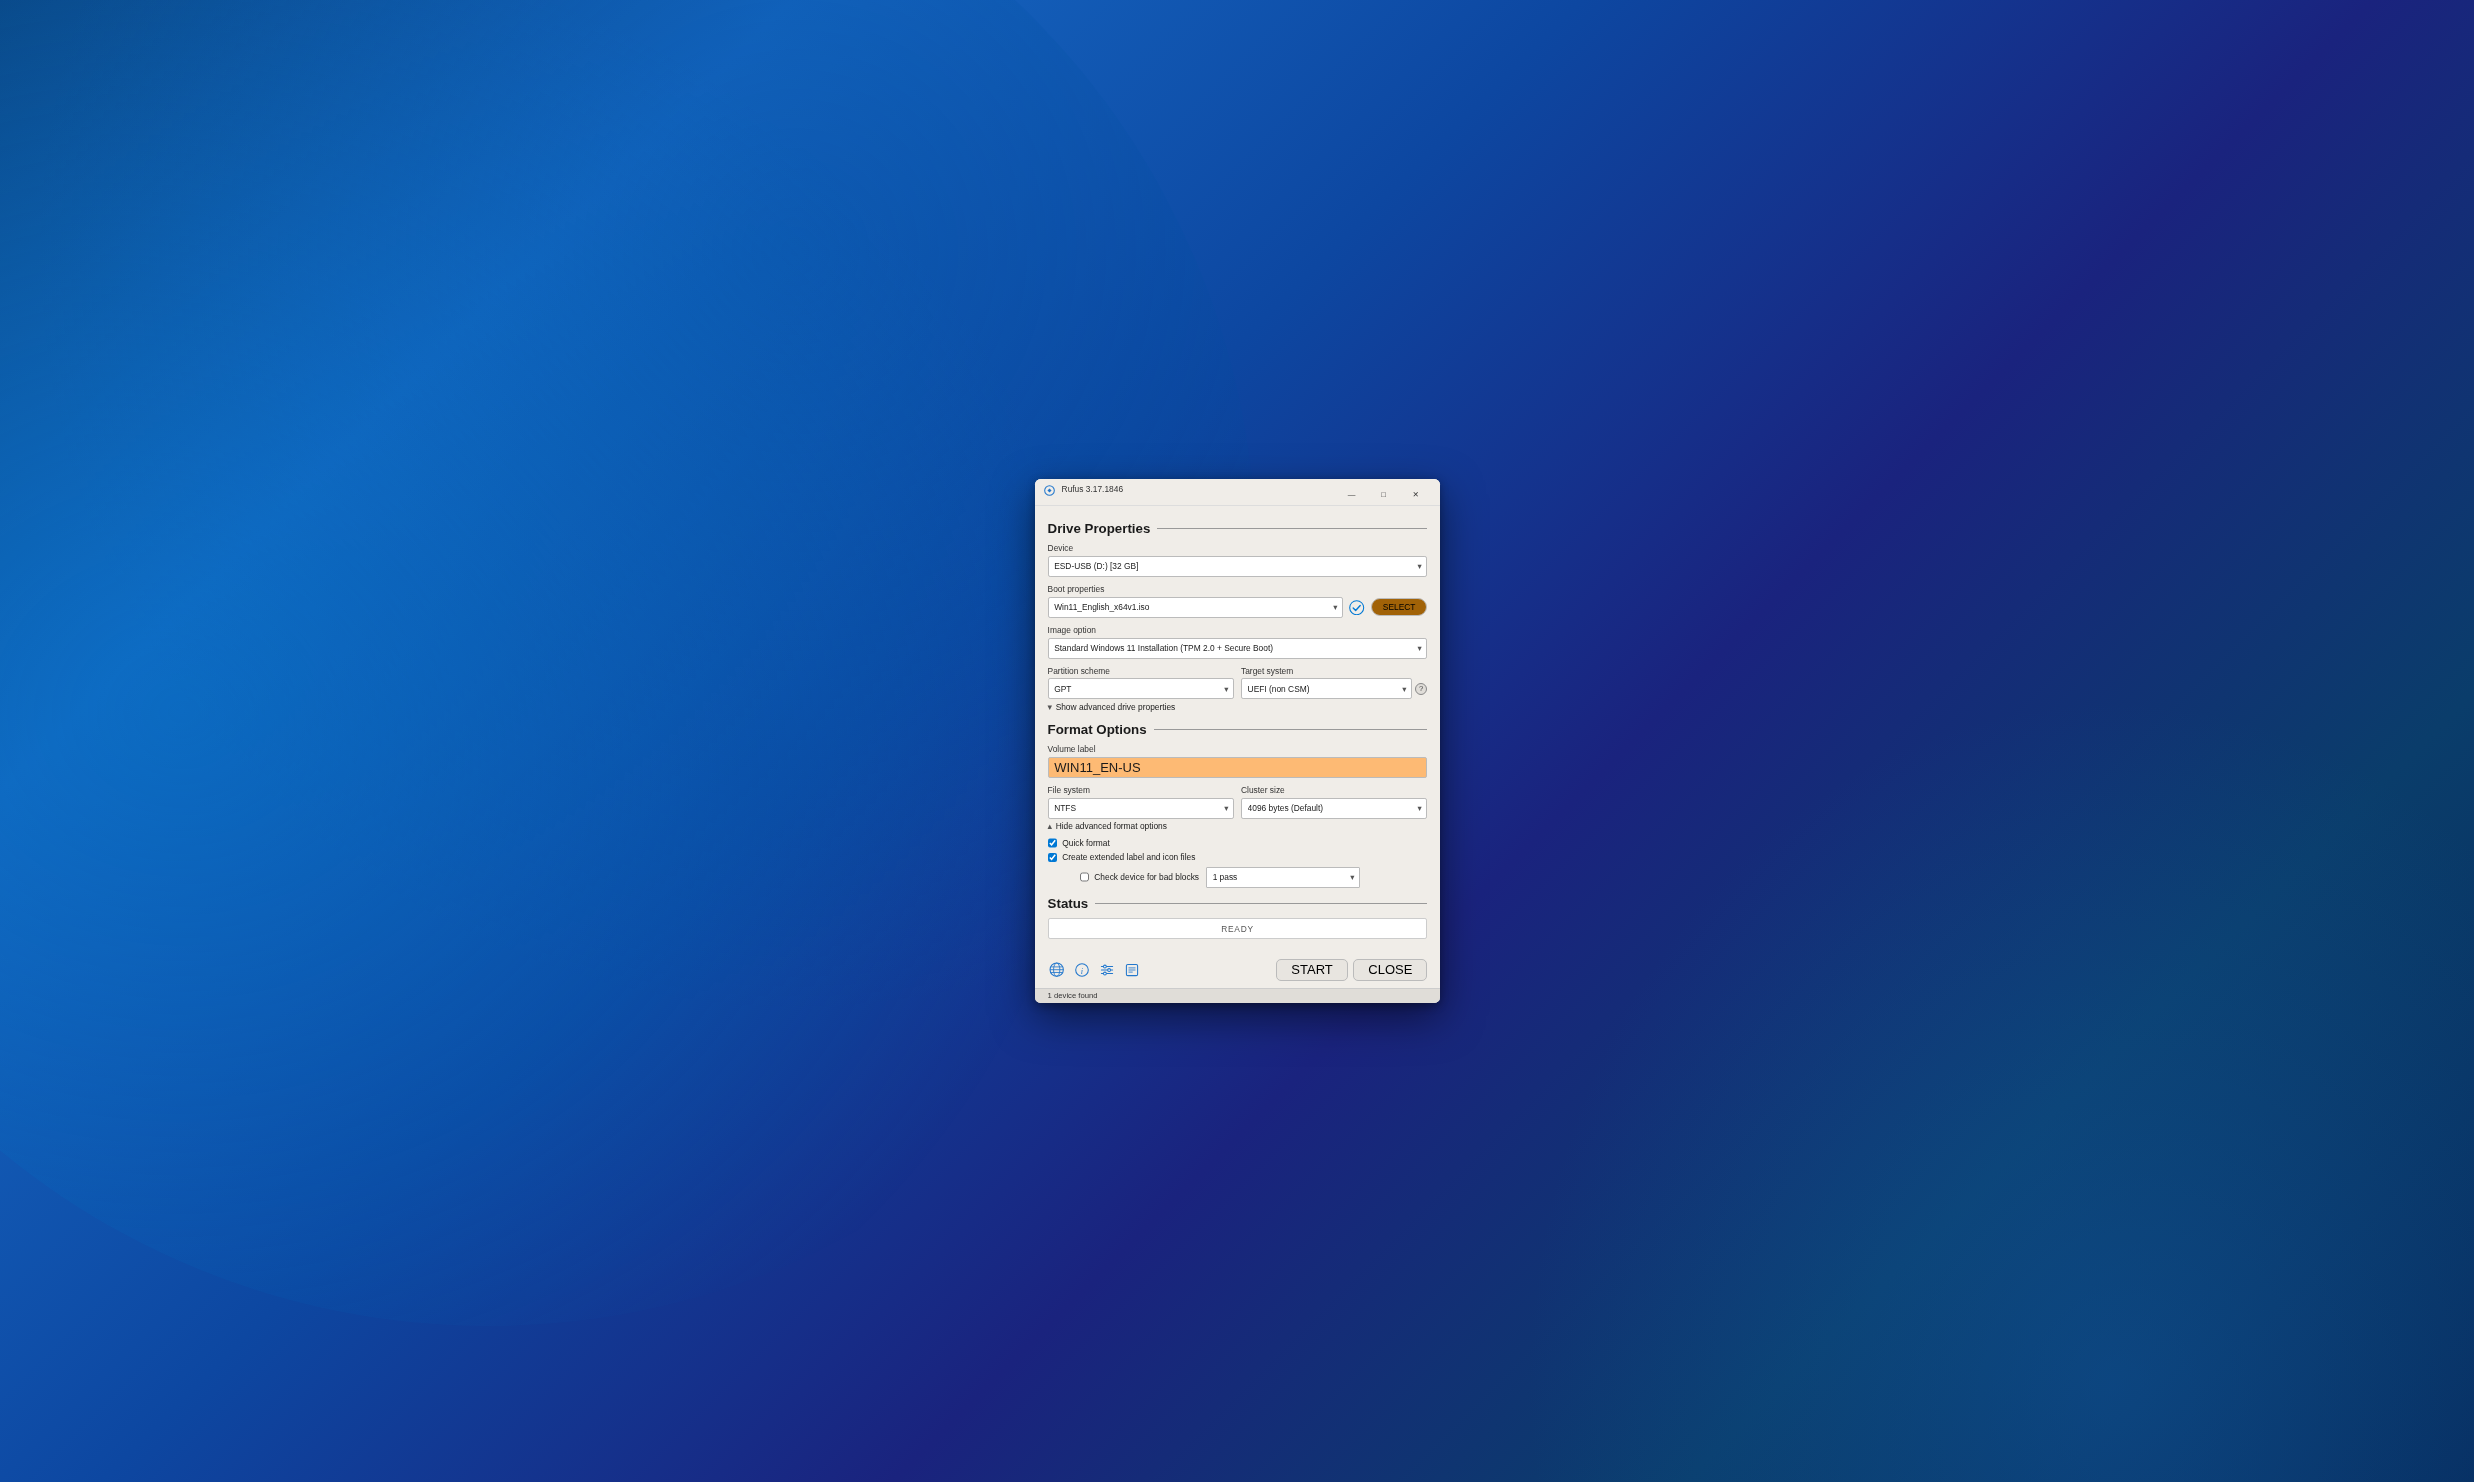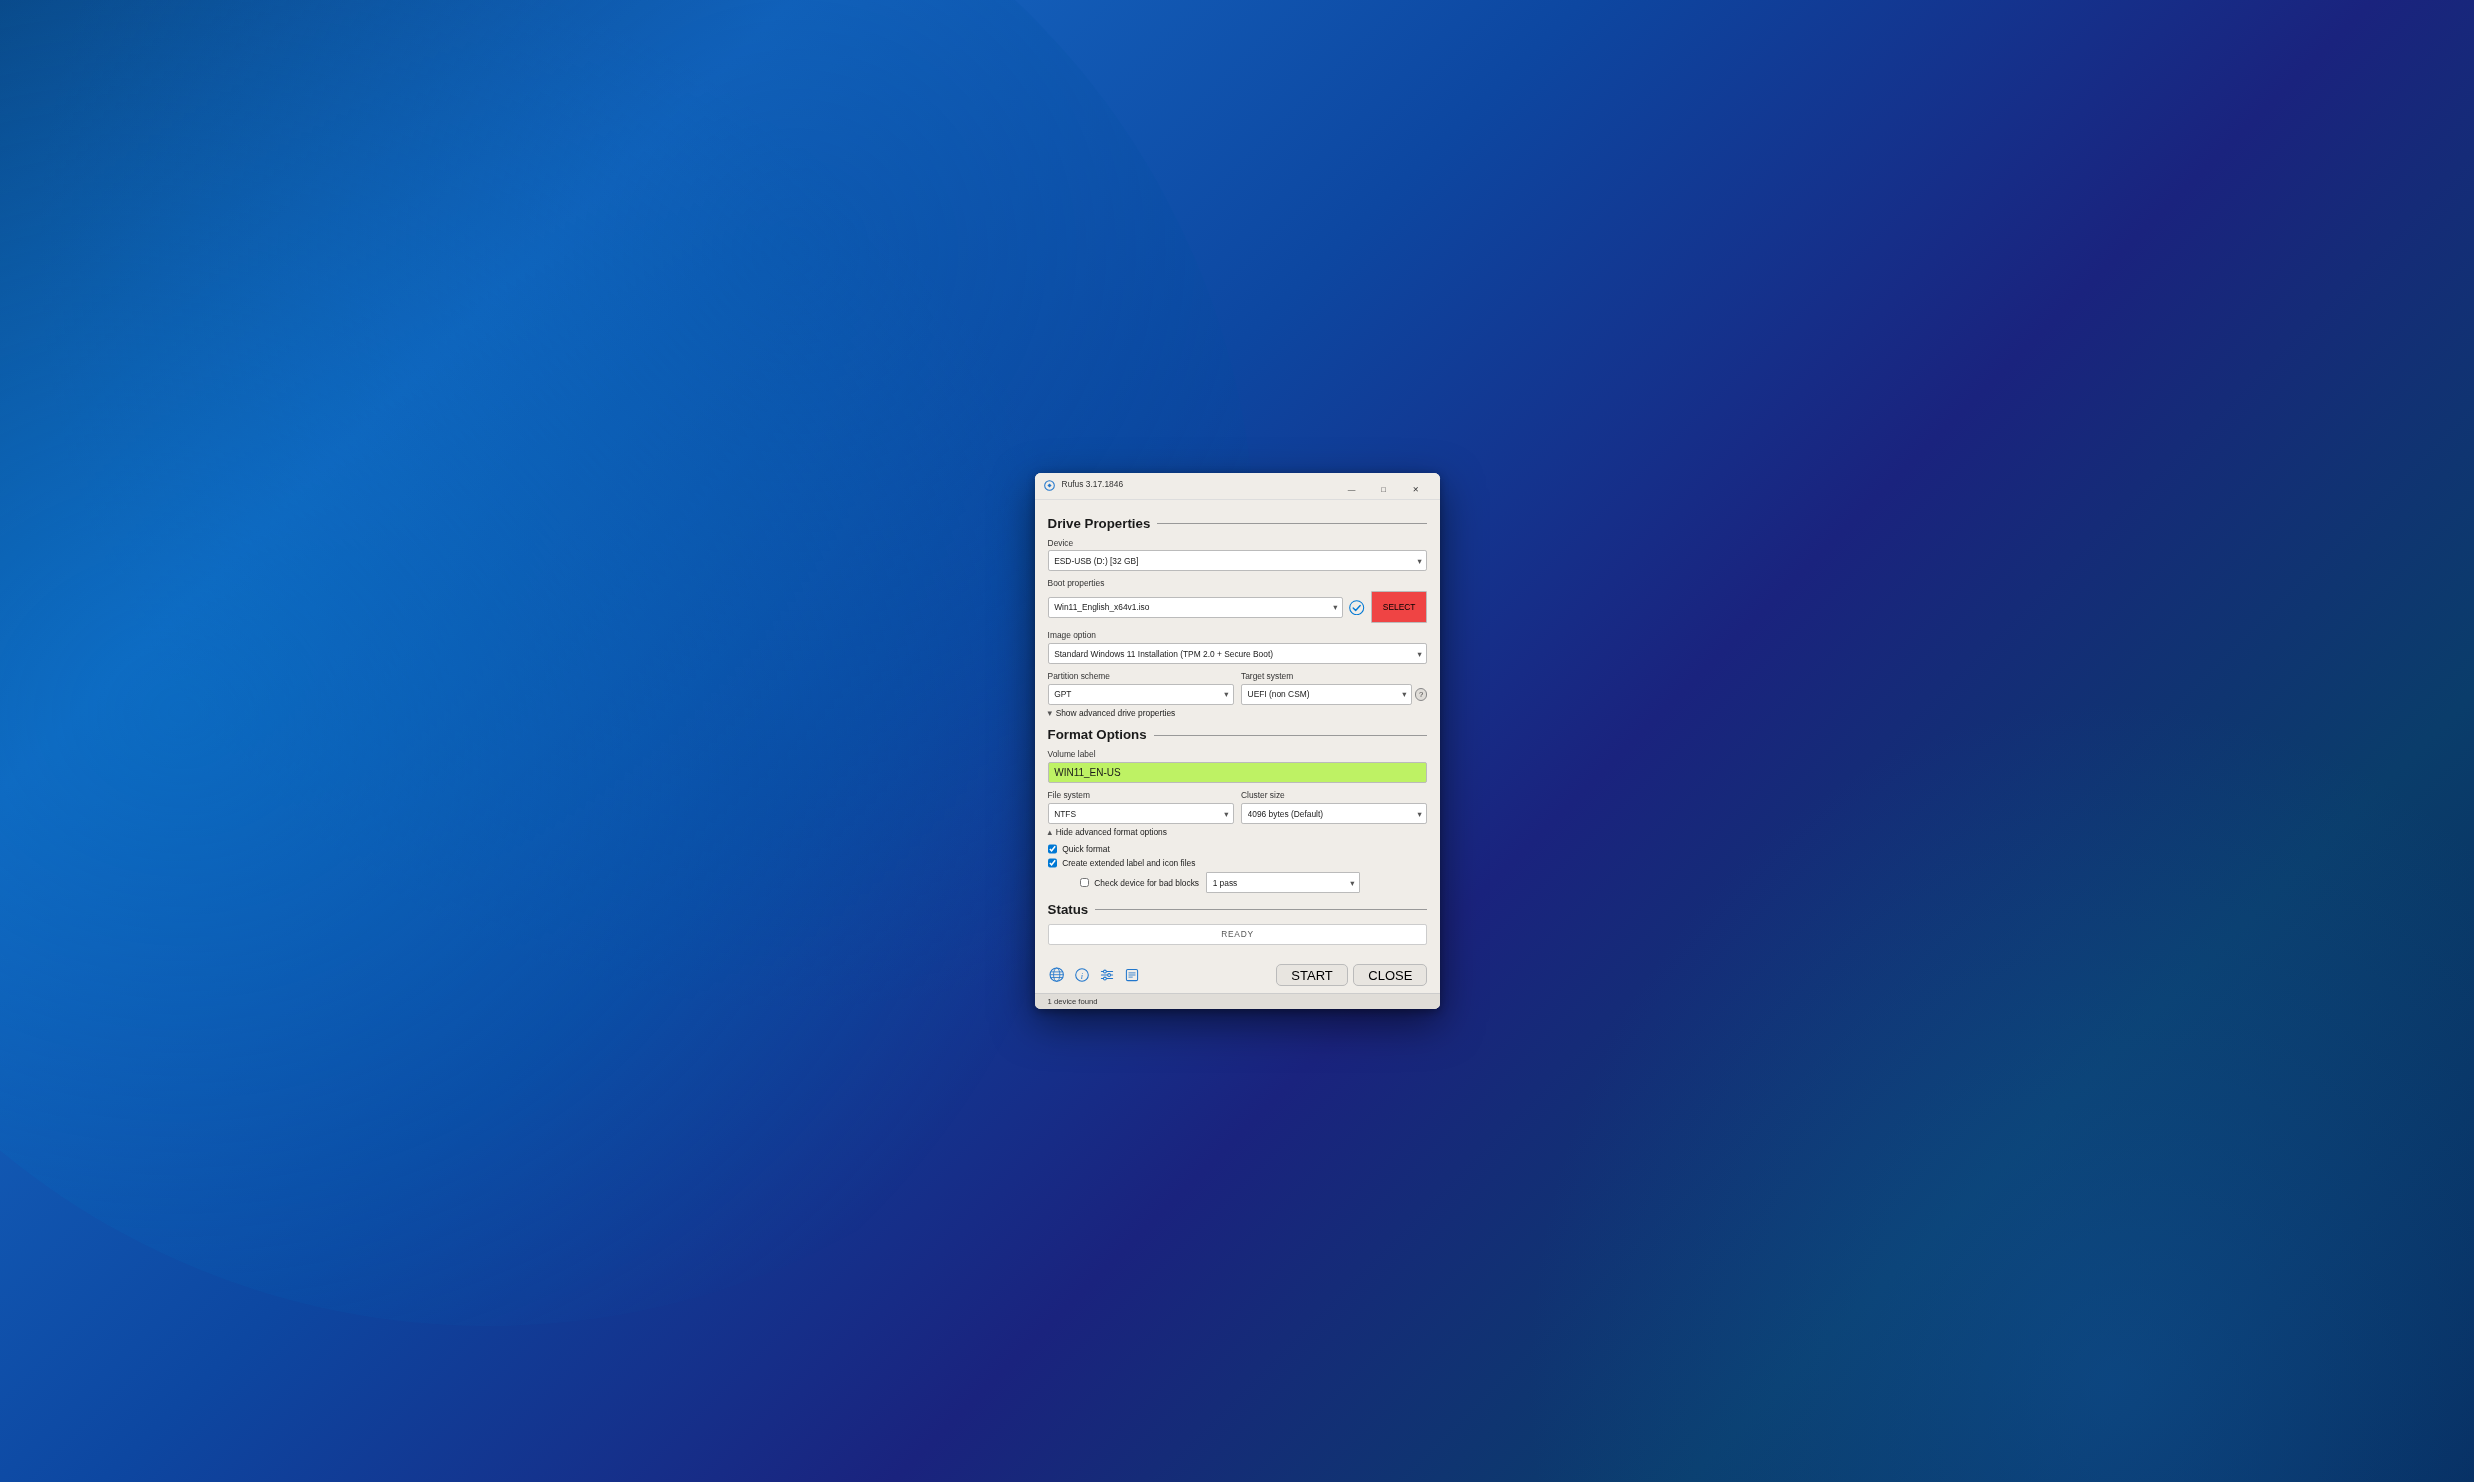--- a/index.html
+++ b/index.html
@@ -202,26 +202,26 @@
       height: 19.5px;
       display: flex;
       align-items: center;
       justify-content: center;
       color: #0078d4;
       font-size: 12.6px;
     }
 
     .btn-select {
       padding: 2.8px 11px;
-      background: #ef4444;
+      background: #a16207;
       border: 0.7px solid #bbb;
-      border-radius: 1px;
-      font-size: 8.4px;
-      cursor: pointer;
-      height: 32px;
+      border-radius: 9px;
+      font-size: 8.4px;
+      cursor: pointer;
+      height: 18px;
       white-space: nowrap;
     }
 
     .collapsible-row {
       display: flex;
       align-items: center;
       cursor: pointer;
       padding: 2.8px 0;
       font-size: 8.4px;
       color: #1a1a1a;
@@ -230,22 +230,22 @@
 
     .collapsible-row .chevron {
       margin-right: 3.5px;
       font-size: 9px;
       color: #555;
     }
 
     .text-input {
       width: 100%;
       padding: 3.5px 5.6px;
-      font-size: 10px;
-      background: #bef264;
+      font-size: 13px;
+      background: #fdba74;
       border: 0.7px solid #bbb;
       border-radius: 2.1px;
       color: #1a1a1a;
       height: 21px;
     }
 
     .checkbox-row {
       display: flex;
       align-items: center;
       margin-bottom: 4.2px;

